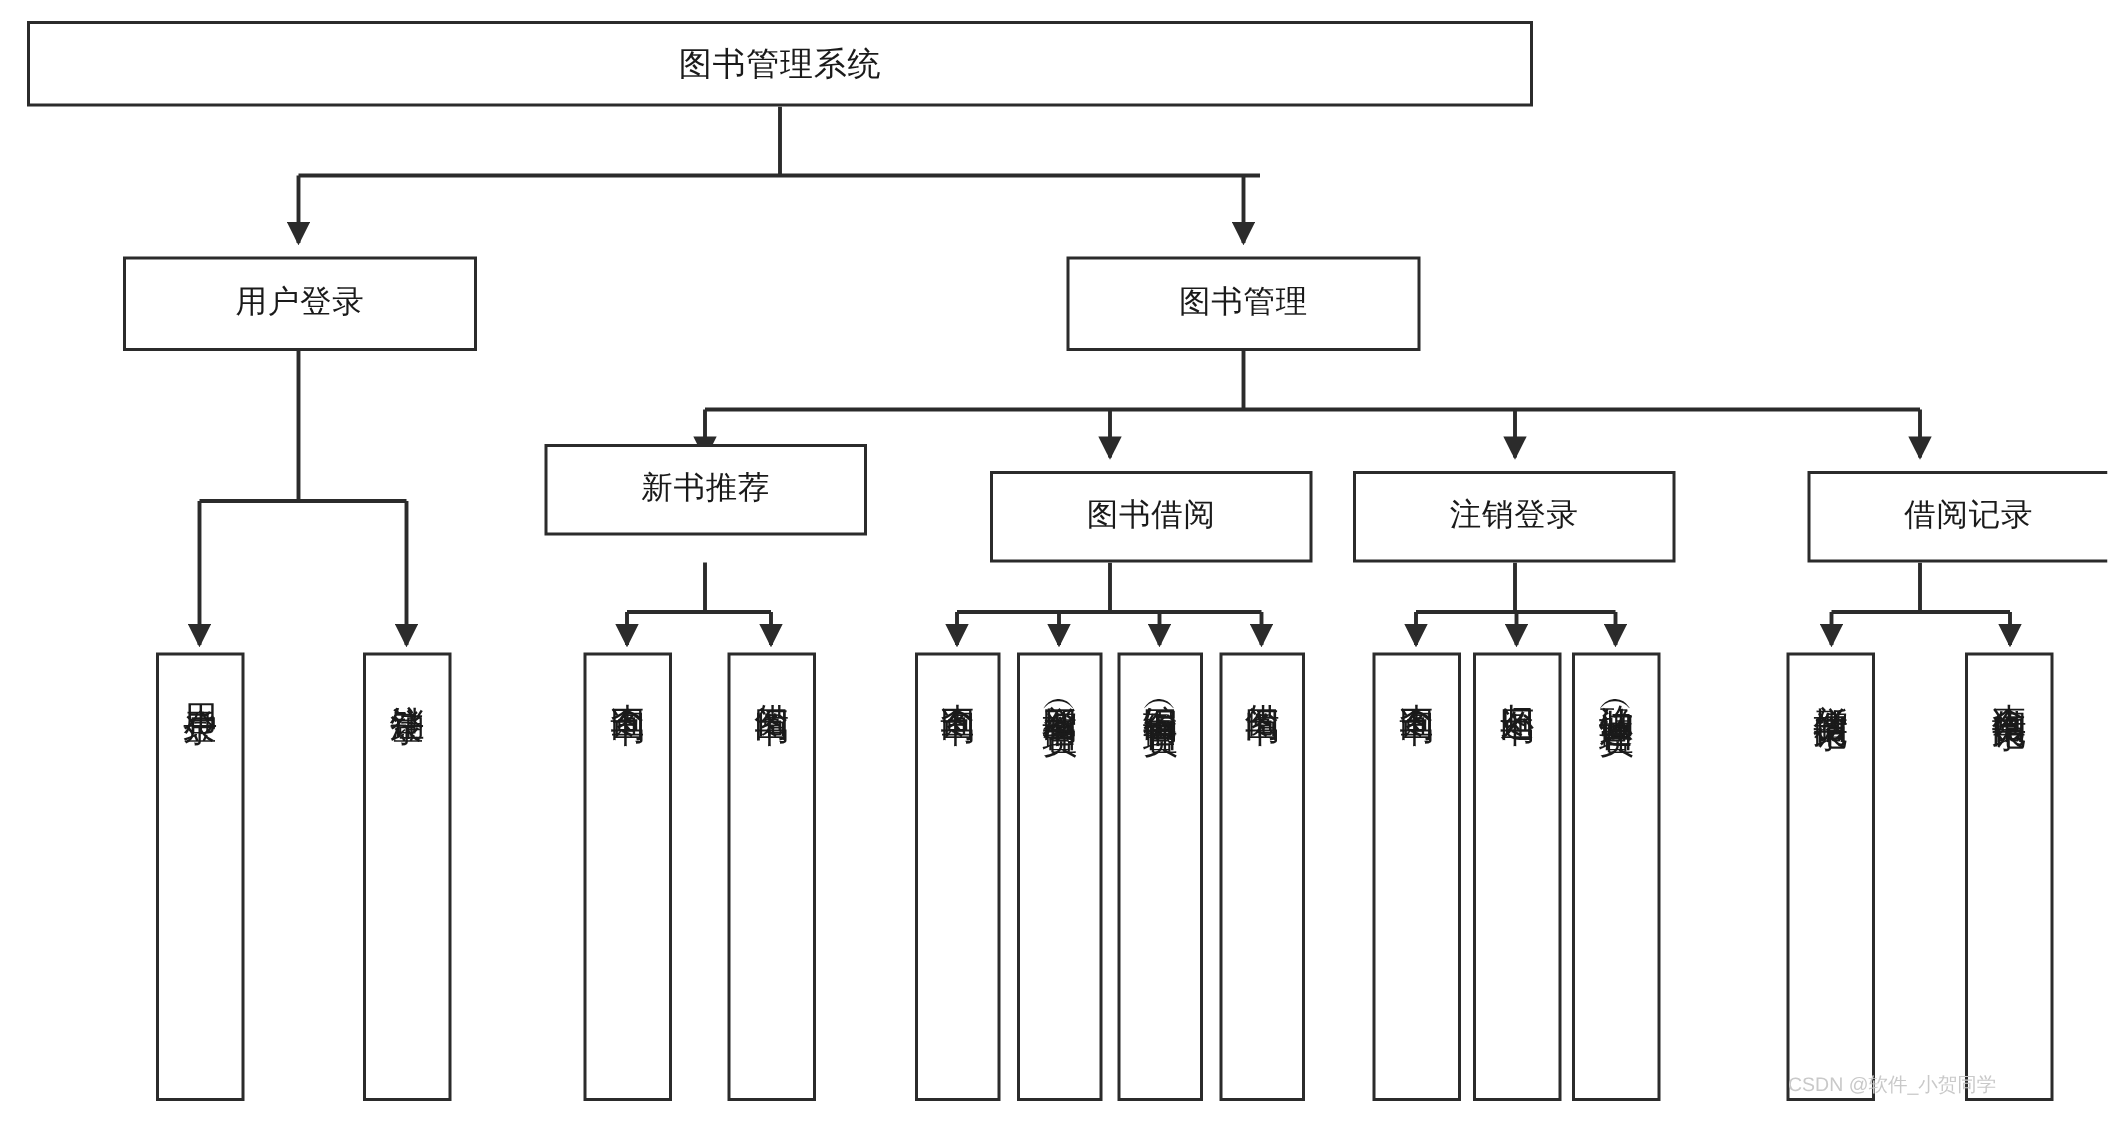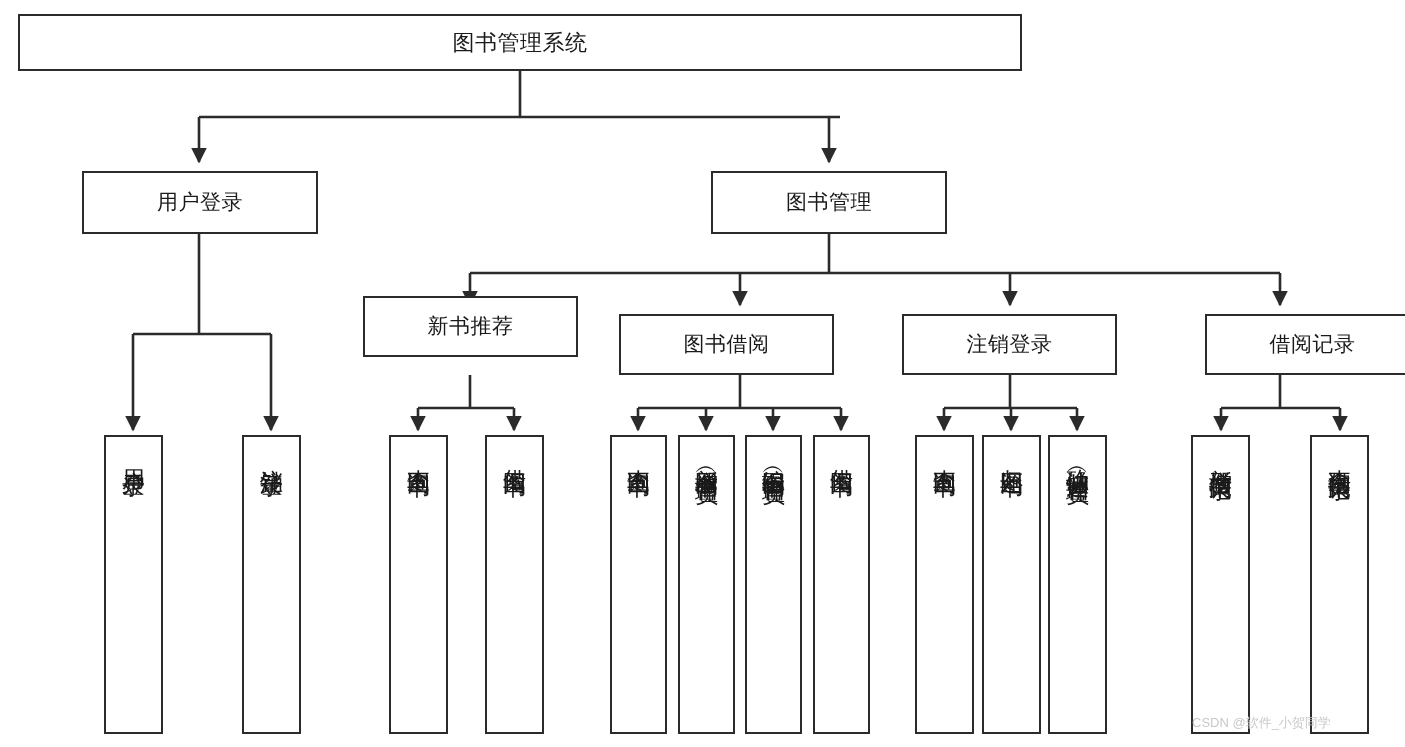--- a/index.html
+++ b/index.html
@@ -131,21 +131,21 @@
   </div>
 
   <div class="node horiz" style="left:711px; top:171px; width:236px; height:63px;">
     <span class="label">图书管理</span>
   </div>
 
   <div class="node horiz" style="left:363px; top:296px; width:215px; height:61px;">
     <span class="label">新书推荐</span>
   </div>
 
-  <div class="node horiz" style="left:619px; top:314px; width:215px; height:61px;">
+  <div class="node horiz" style="left:660px; top:314px; width:215px; height:61px;">
     <span class="label">图书借阅</span>
   </div>
 
   <div class="node horiz" style="left:902px; top:314px; width:215px; height:61px;">
     <span class="label">注销登录</span>
   </div>
 
   <div class="node horiz" style="left:1172px; top:314px; width:215px; height:61px;margin-left:33px;">
     <span class="label">借阅记录</span>
   </div>

